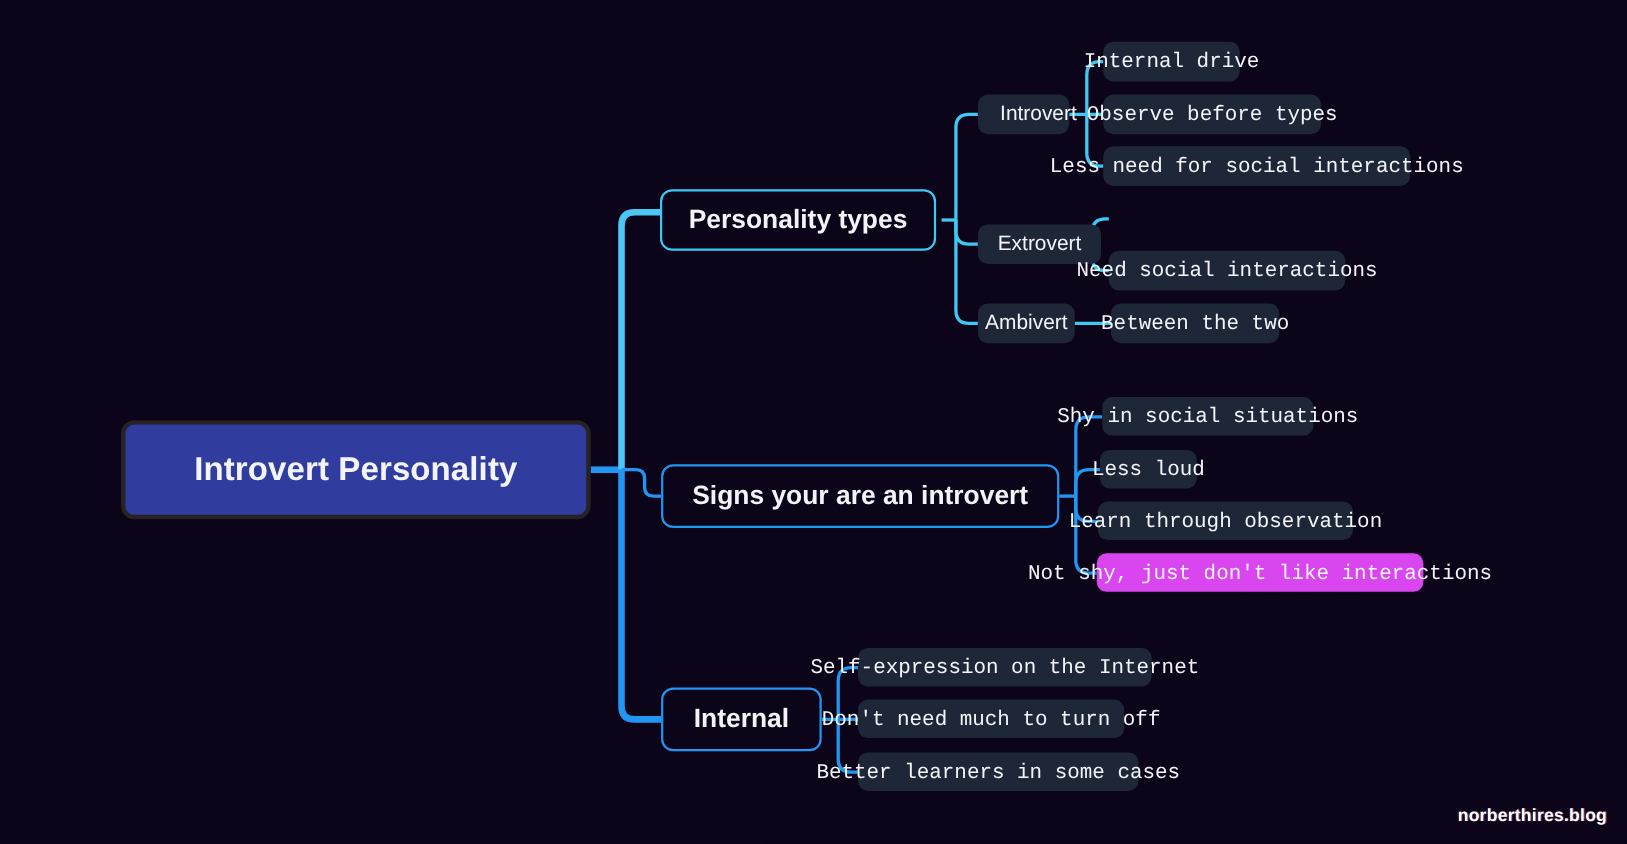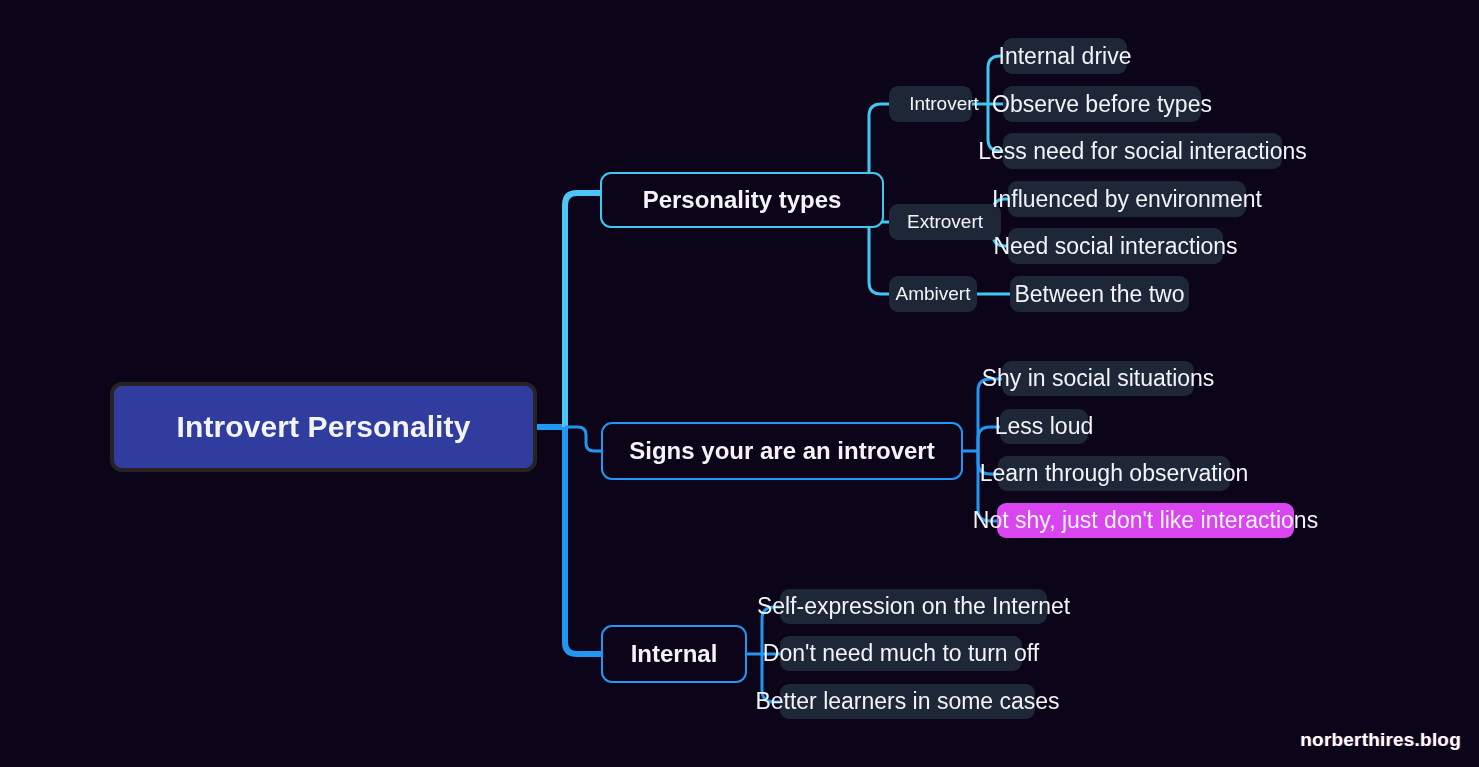--- a/index.html
+++ b/index.html
@@ -63,39 +63,40 @@
   }
   .node.branch.b-types {
     border-color: #3ec8f4;
   }
 
   
   .node.leaf {
     background: #1e2737;
     border: 0;
     border-radius: 9px;
-    font-size: 23px;
+    font-size: 19px;
     font-weight: 400;
     padding: 0 13px;
+    font-family: Liberation Mono, monospace;
   }
   .node.mid {
     background: #1e2737;
     border: 0;
     border-radius: 9px;
     font-size: 19px;
     font-weight: 400;
     padding: 0 13px;
   }
 
   .watermark {
     position: absolute;
     right: 18px;
     bottom: 16px;
     color: #ffffff;
-    font-size: 19px;
+    font-size: 16px;
     font-weight: 700;
     letter-spacing: .2px;
     text-shadow: 1px 0 0 rgba(255,90,60,.45), -1px 0 0 rgba(60,120,255,.35);
   }
 </style>
 </head>
 <body>
 
 <div id="canvas" style="background: rgb(12, 4, 24);">
 
@@ -134,51 +135,48 @@
     <path d="M747 654 H762" stroke="#2196f3" stroke-width="3" fill="none"></path>
     <path d="M762 654 V619 q0 -12 12 -12 H780" stroke="#2196f3" stroke-width="3" fill="none"></path>
     <path d="M762 654 H780" stroke="#2196f3" stroke-width="3" fill="none"></path>
     <path d="M762 654 V690 q0 12 12 12 H780" stroke="#2196f3" stroke-width="3" fill="none"></path>
   </svg>
 
   <div class="node root" style="left: 110px; top: 382px; width: 427px; height: 90px; background: rgb(48, 61, 158); border-color: rgb(39, 34, 35); color: rgb(242, 244, 248);">
     <span>Introvert Personality</span>
   </div>
 
-  <div class="node branch b-types" style="left: 600px; top: 172px; width: 284px; height: 56px; border-color: rgb(62, 200, 244); color: rgb(242, 244, 248);">
+  <div class="node branch b-types" style="left: 600px; top: 172px; width: 251px; height: 56px; border-color: rgb(62, 200, 244); color: rgb(242, 244, 248);">
     <span>Personality types</span>
   </div>
 
   <div class="node mid" style="left: 889px; top: 86px; width: 83px; height: 36px; background: rgb(30, 39, 55); color: rgb(242, 244, 248); padding-left: 40px;">
     <span>Introvert</span>
   </div>
   <div class="node leaf" style="left: 1003px; top: 38px; width: 124px; height: 36px; background: rgb(30, 39, 55); color: rgb(242, 244, 248);">
     <span>Internal drive</span>
   </div>
   <div class="node leaf" style="left: 1003px; top: 86px; width: 198px; height: 36px; background: rgb(30, 39, 55); color: rgb(242, 244, 248);">
     <span>Observe before types</span>
   </div>
   <div class="node leaf" style="left: 1003px; top: 133px; width: 279px; height: 36px; background: rgb(30, 39, 55); color: rgb(242, 244, 248);">
     <span>Less need for social interactions</span>
   </div>
 
   <div class="node mid" style="left: 889px; top: 204px; width: 112px; height: 36px; background: rgb(30, 39, 55); color: rgb(242, 244, 248);">
     <span>Extrovert</span>
   </div>
-  <div class="node leaf" style="left: 1008px; top: 181px; width: 238px; height: 36px; background: rgb(30, 39, 55); color: rgb(242, 244, 248);">
-    <span>Influenced by environment</span>
-  </div>
   <div class="node leaf" style="left: 1008px; top: 228px; width: 215px; height: 36px; background: rgb(30, 39, 55); color: rgb(242, 244, 248);">
     <span>Need social interactions</span>
   </div>
 
   <div class="node mid" style="left: 889px; top: 276px; width: 88px; height: 36px; background: rgb(30, 39, 55); color: rgb(242, 244, 248);">
     <span>Ambivert</span>
   </div>
-  <div class="node leaf" style="left: 1010px; top: 276px; width: 179px; height: 36px; background: rgb(30, 39, 55); color: rgb(242, 244, 248); justify-content: center;">
+  <div class="node leaf" style="left: 1010px; top: 276px; width: 153px; height: 36px; background: rgb(30, 39, 55); color: rgb(242, 244, 248); justify-content: center;">
     <span>Between the two</span>
   </div>
 
   <div class="node branch b-signs" style="left: 601px; top: 422px; width: 362px; height: 58px; border-color: rgb(33, 150, 243); color: rgb(242, 244, 248);">
     <span>Signs your are an introvert</span>
   </div>
   <div class="node leaf" style="left: 1002px; top: 361px; width: 192px; height: 35px; background: rgb(30, 39, 55); color: rgb(242, 244, 248);">
     <span>Shy in social situations</span>
   </div>
   <div class="node leaf" style="left: 1000px; top: 409px; width: 88px; height: 35px; background: rgb(30, 39, 55); color: rgb(242, 244, 248);">

